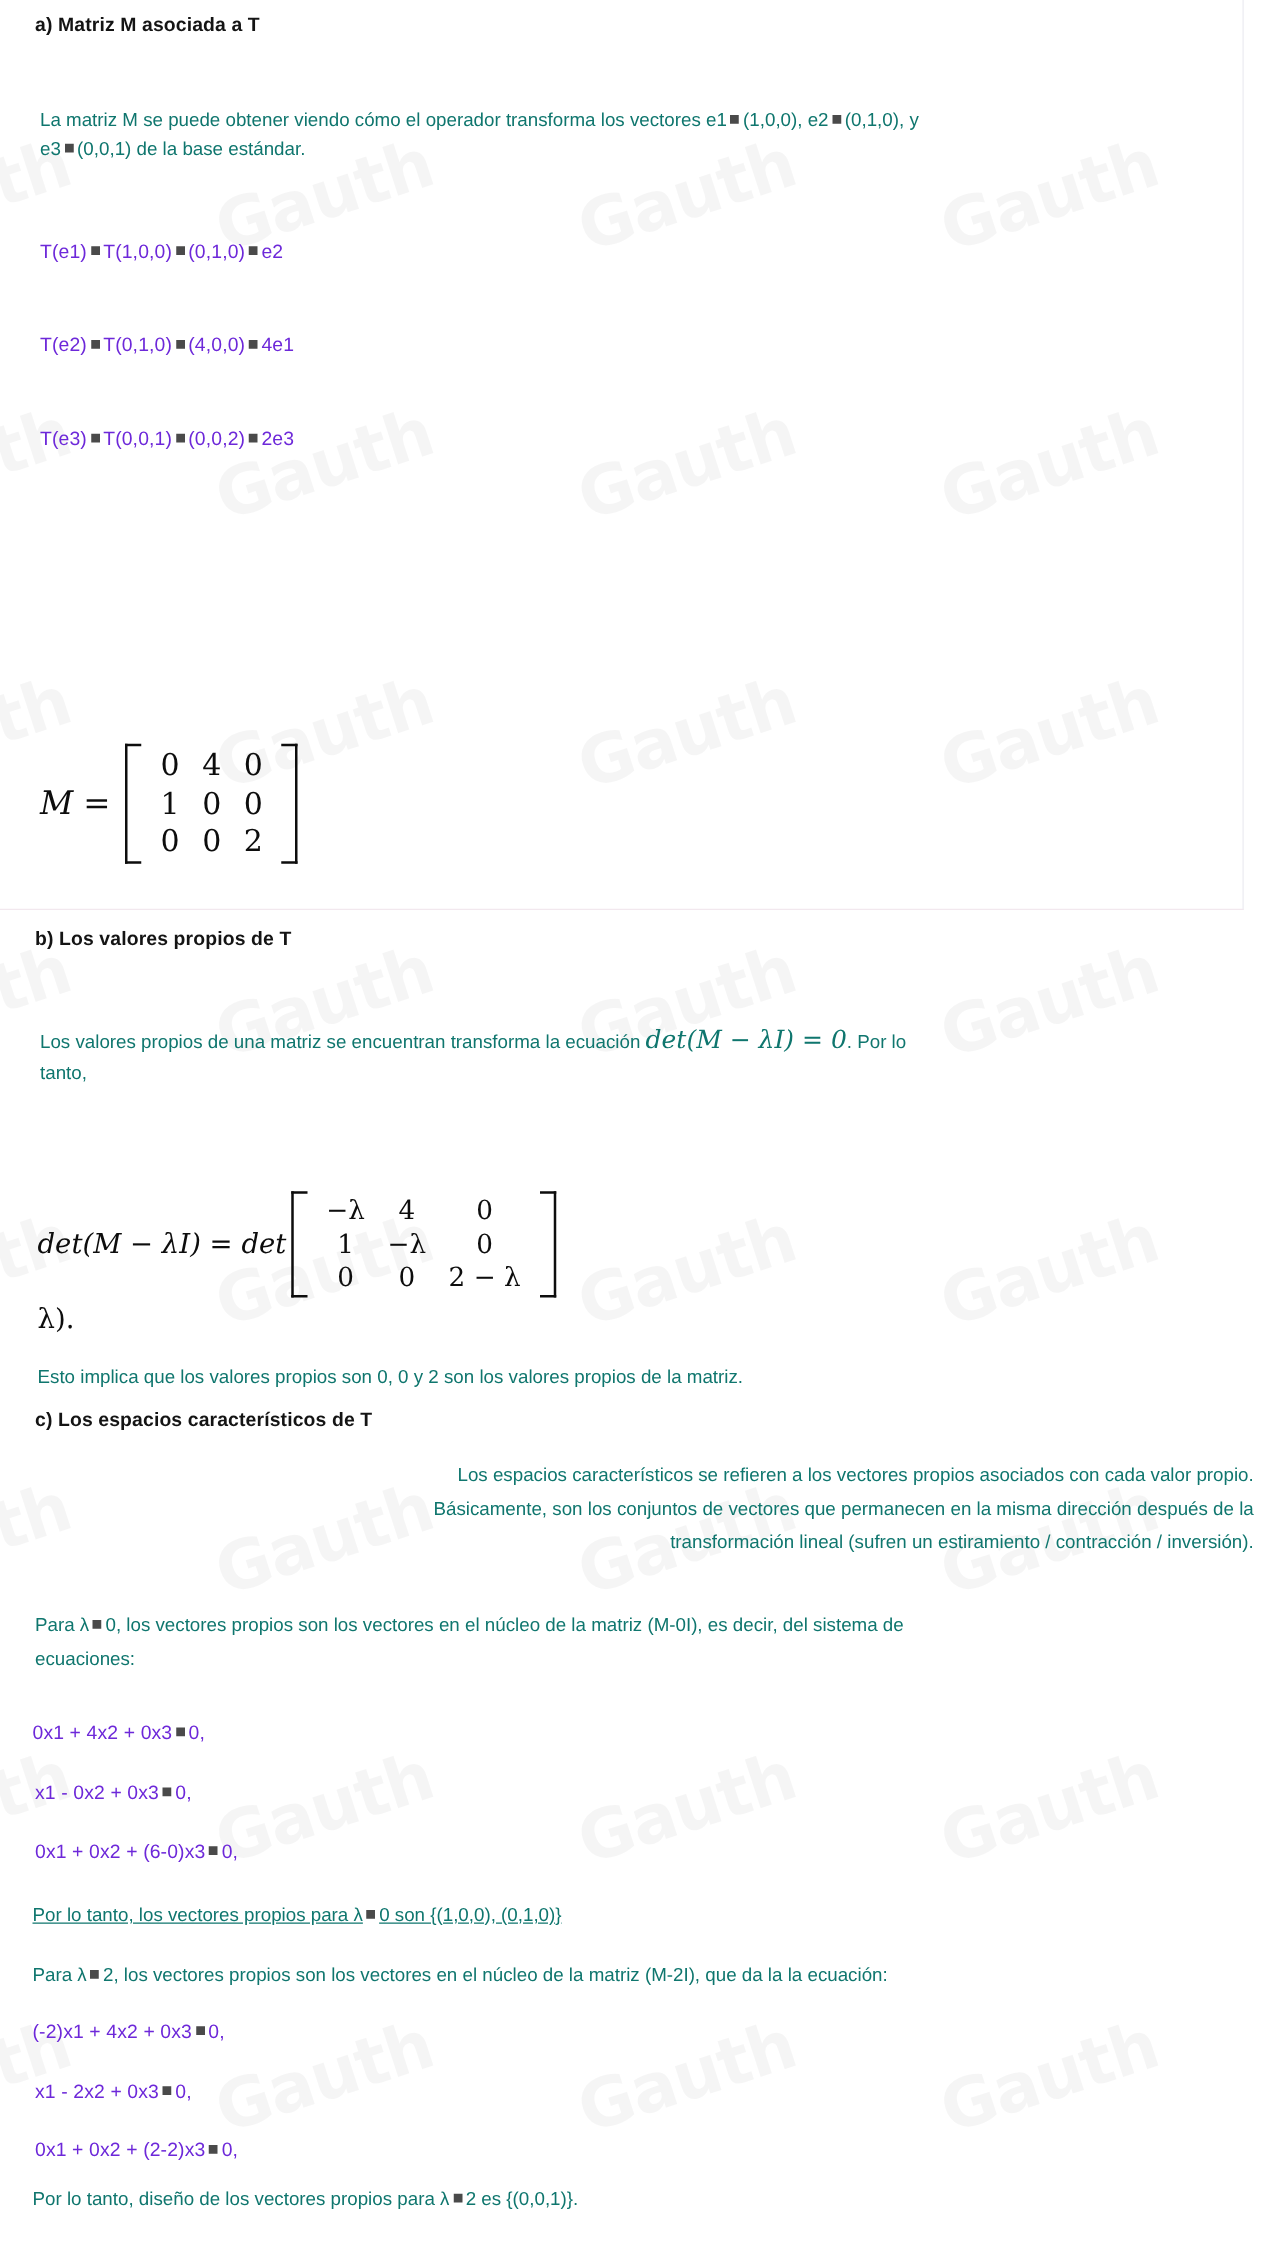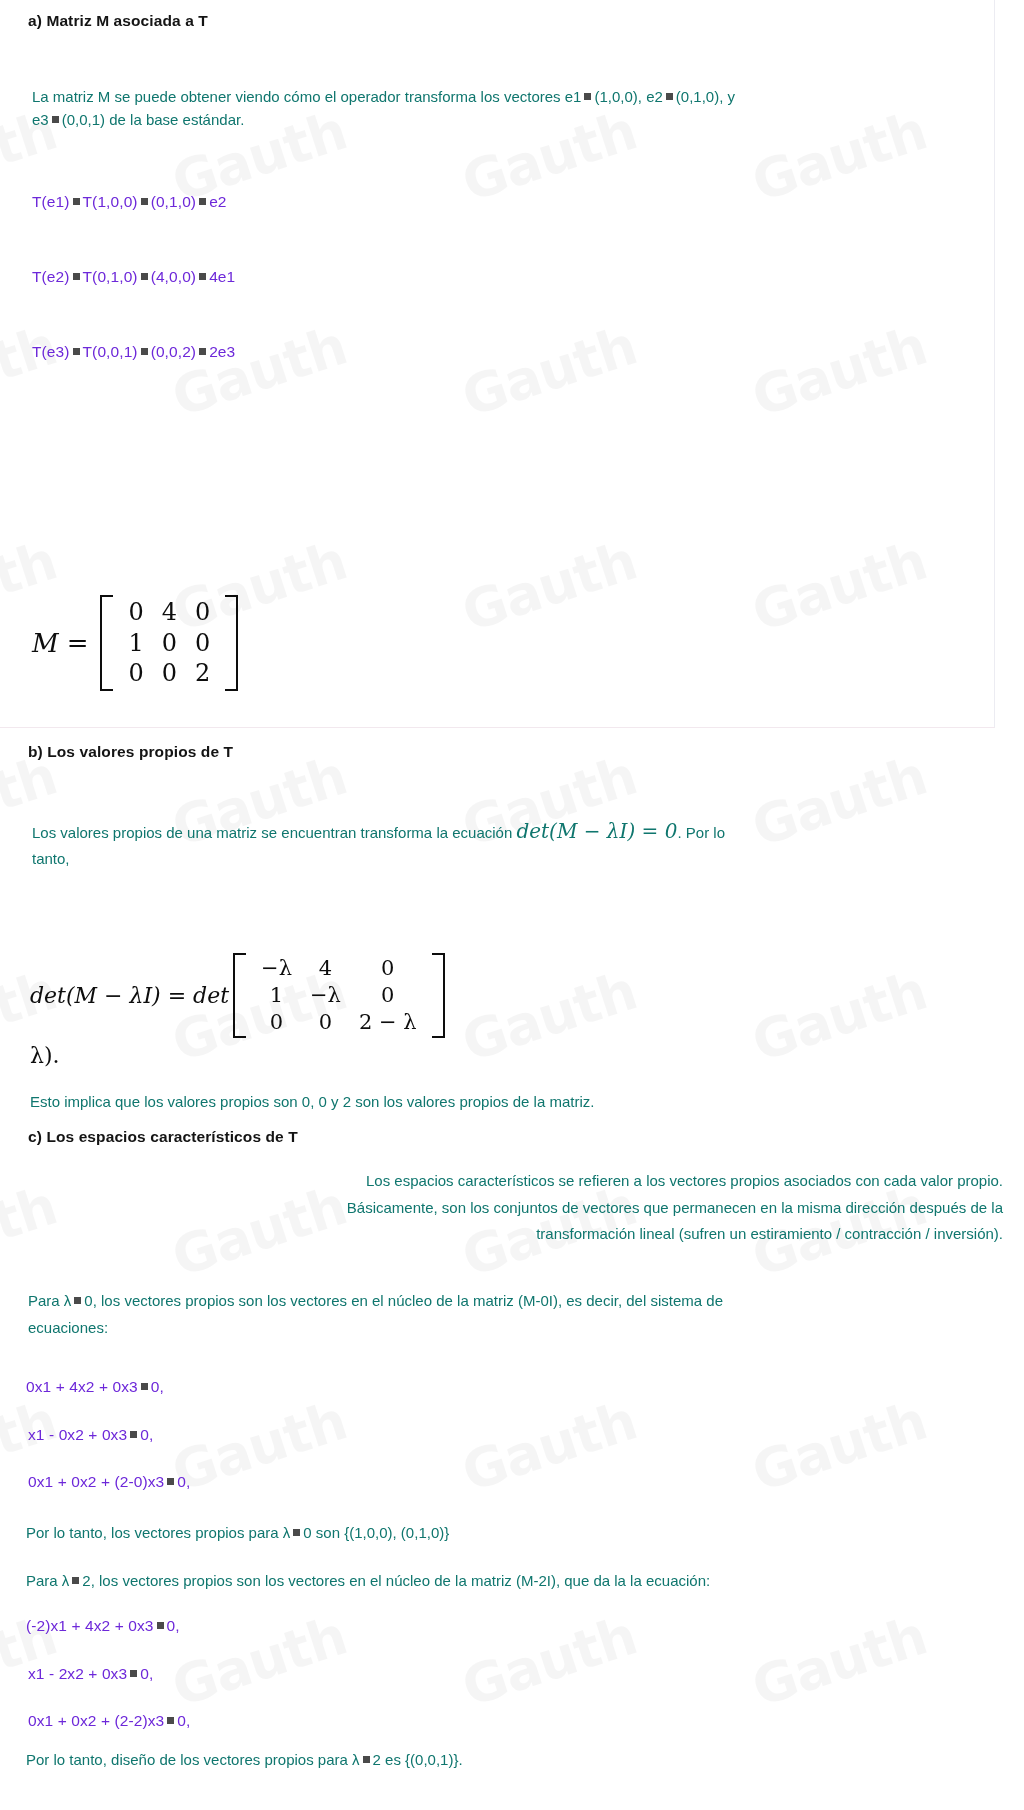--- a/index.html
+++ b/index.html
@@ -272,24 +272,24 @@
       <span>ecuaciones:</span>
     </p>
 
     <p class="eq-line pos" style="top:250px;left:26px;">
       <span>0x1 + 4x2 + 0x3</span><span class="eqsq"></span><span>0,</span>
     </p>
     <p class="eq-line pos" style="top:298px;left:28px;">
       <span>x1 - 0x2 + 0x3</span><span class="eqsq"></span><span>0,</span>
     </p>
     <p class="eq-line pos" style="top:345px;left:28px;">
-      <span>0x1 + 0x2 + (2-0)x3</span><span class="eqsq"></span><span>0,</span>
-    </p>
-
-    <p class="body pos" style="top:393px;left:26px;width:975px;">
+      <span>0x1 + 0x2 + (6-0)x3</span><span class="eqsq"></span><span>0,</span>
+    </p>
+
+    <p class="body pos" style="top:393px;left:26px;width:975px;text-decoration:underline;">
       <span>Por lo tanto, los vectores propios para λ</span><span class="eqsq"></span><span>0 son {(1,0,0), (0,1,0)}</span>
     </p>
 
     <p class="body pos" style="top:441px;left:26px;width:1000px;">
       <span>Para λ</span><span class="eqsq"></span><span>2, los vectores propios son los vectores en el núcleo de la matriz (M-2I), que da la la ecuación:</span>
     </p>
 
     <p class="eq-line pos" style="top:489px;left:26px;">
       <span>(-2)x1 + 4x2 + 0x3</span><span class="eqsq"></span><span>0,</span>
     </p>

